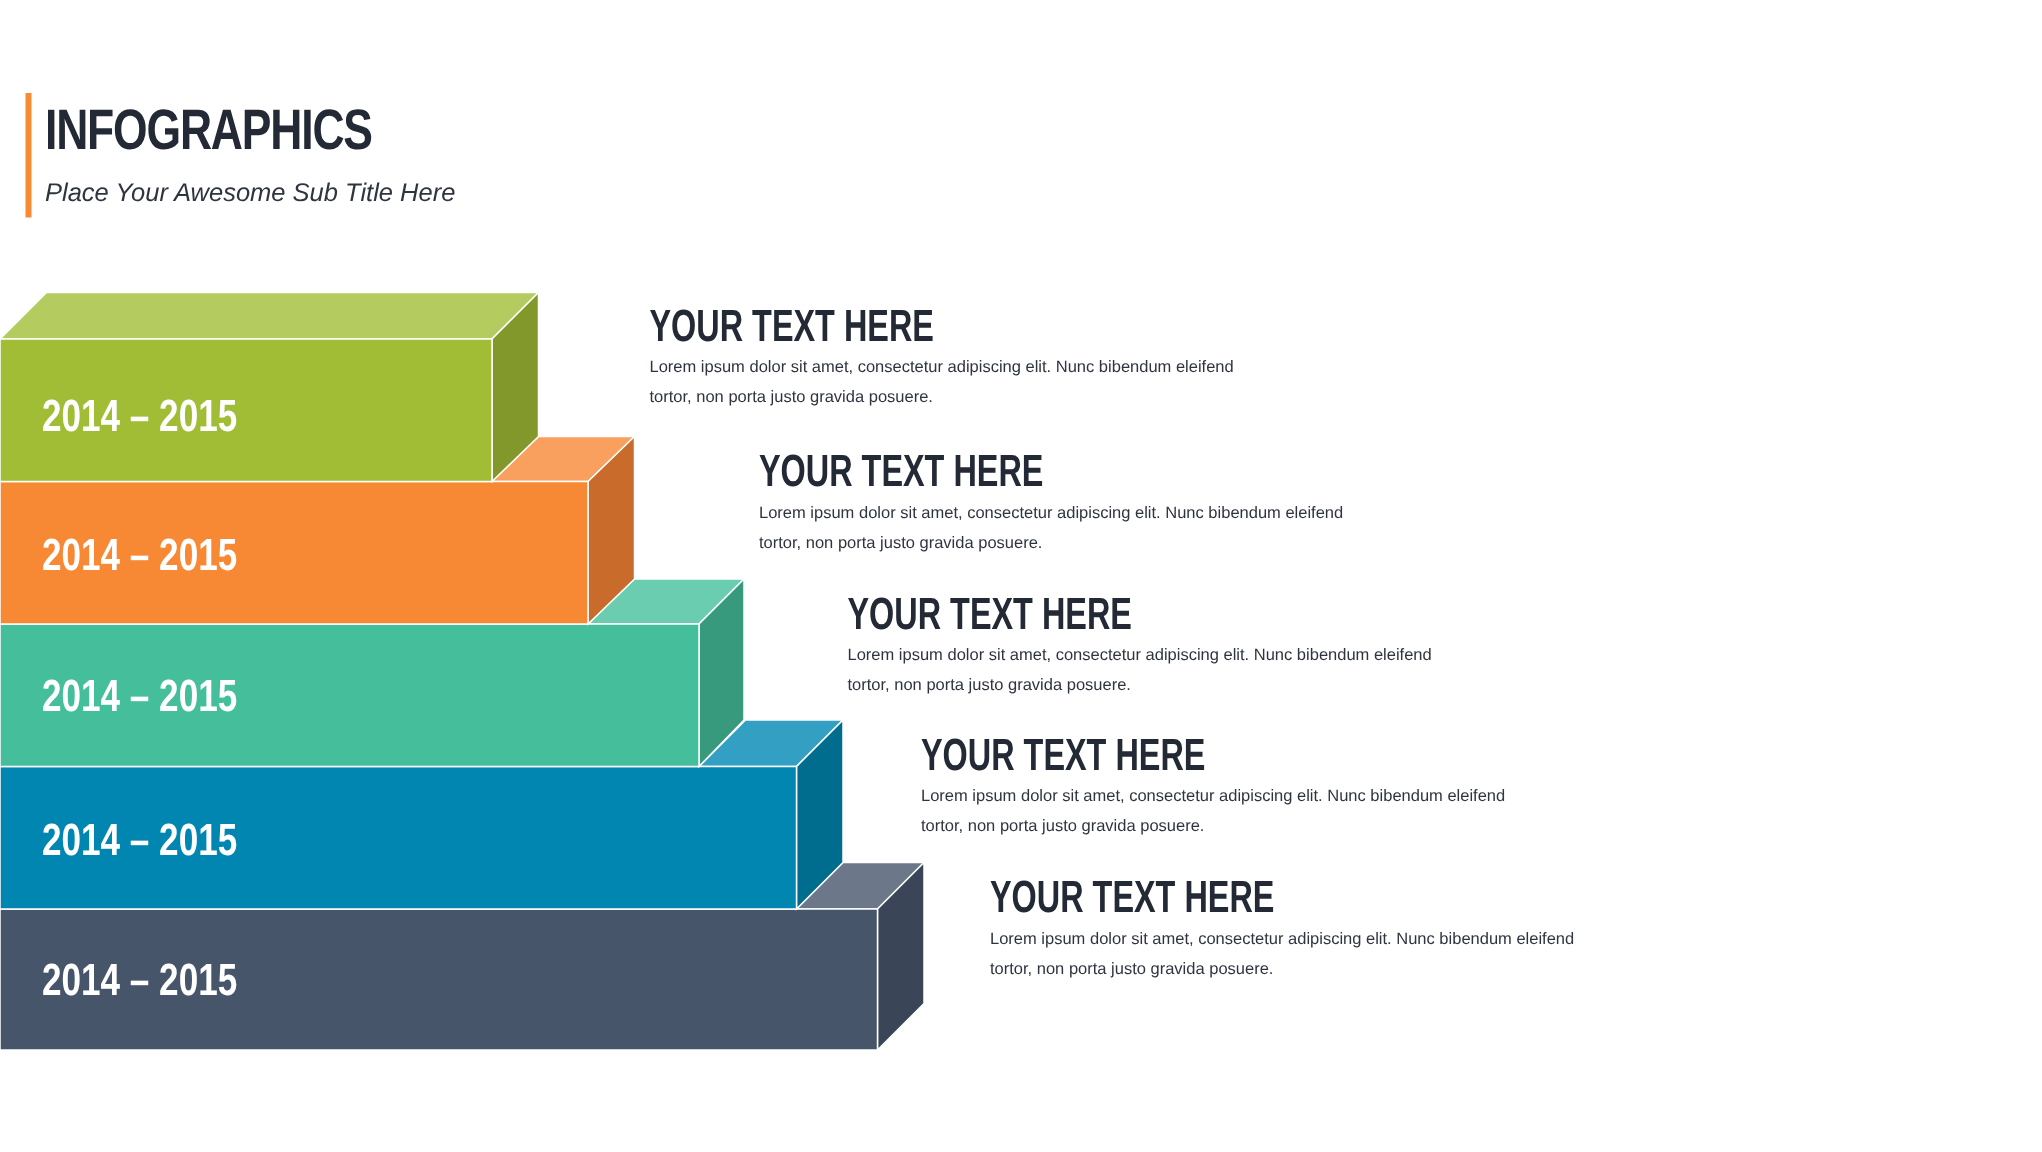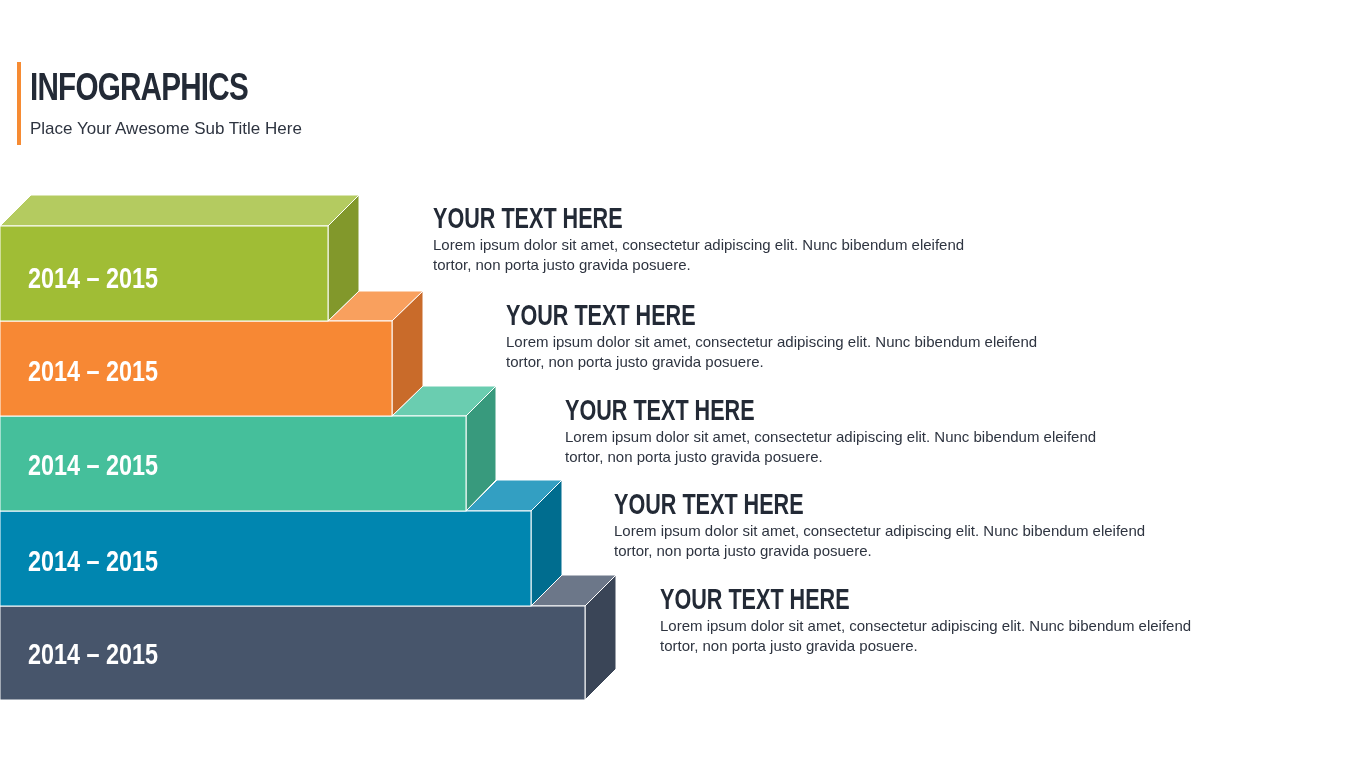--- a/index.html
+++ b/index.html
@@ -1,24 +1,24 @@
 <!DOCTYPE html>
 <html><head>
 <meta charset="utf-8">
 <style>
   html,body{margin:0;padding:0;background:#ffffff;}
   body{width:1361px;height:768px;position:relative;overflow:hidden;font-family:"Liberation Sans",sans-serif;}
   .accent-bar{position:absolute;left:17px;top:62px;width:4px;height:83px;background:#f68b33;}
   .title{position:absolute;left:30px;top:64px;font-family:"Liberation Sans",sans-serif;font-weight:bold;font-size:38px;letter-spacing:-1px;color:#232a36;transform:scaleX(0.78);transform-origin:left top;line-height:46px;}
-  .subtitle{position:absolute;left:30px;top:118px;font-size:17px;color:#2e3440;line-height:22px;}
+  .subtitle{position:absolute;left:30px;top:118px;font-size:17px;color:#2e3440;line-height:22px;font-style:italic;}
   svg.stairs{position:absolute;left:0;top:0;}
   .year{position:absolute;left:28px;font-family:"Liberation Sans",sans-serif;font-weight:bold;font-size:30px;color:#ffffff;transform:scaleX(0.78);transform-origin:left top;line-height:34px;white-space:nowrap;}
   .item{position:absolute;}
   .item-heading{font-family:"Liberation Sans",sans-serif;font-weight:bold;font-size:30px;color:#232a36;transform:scaleX(0.72);transform-origin:left top;line-height:34px;white-space:nowrap;}
-  .item-body{font-size:15px;color:#2e3440;line-height:20px;width:580px;margin-top:0px;}
+  .item-body{font-size:11px;color:#2e3440;line-height:20px;width:580px;margin-top:0px;}
 </style>
 </head>
 <body>
 
 <div class="accent-bar"></div>
 <div class="title">INFOGRAPHICS</div>
 <div class="subtitle">Place Your Awesome Sub Title Here</div>
 
 <svg class="stairs" width="1361" height="768">
 

